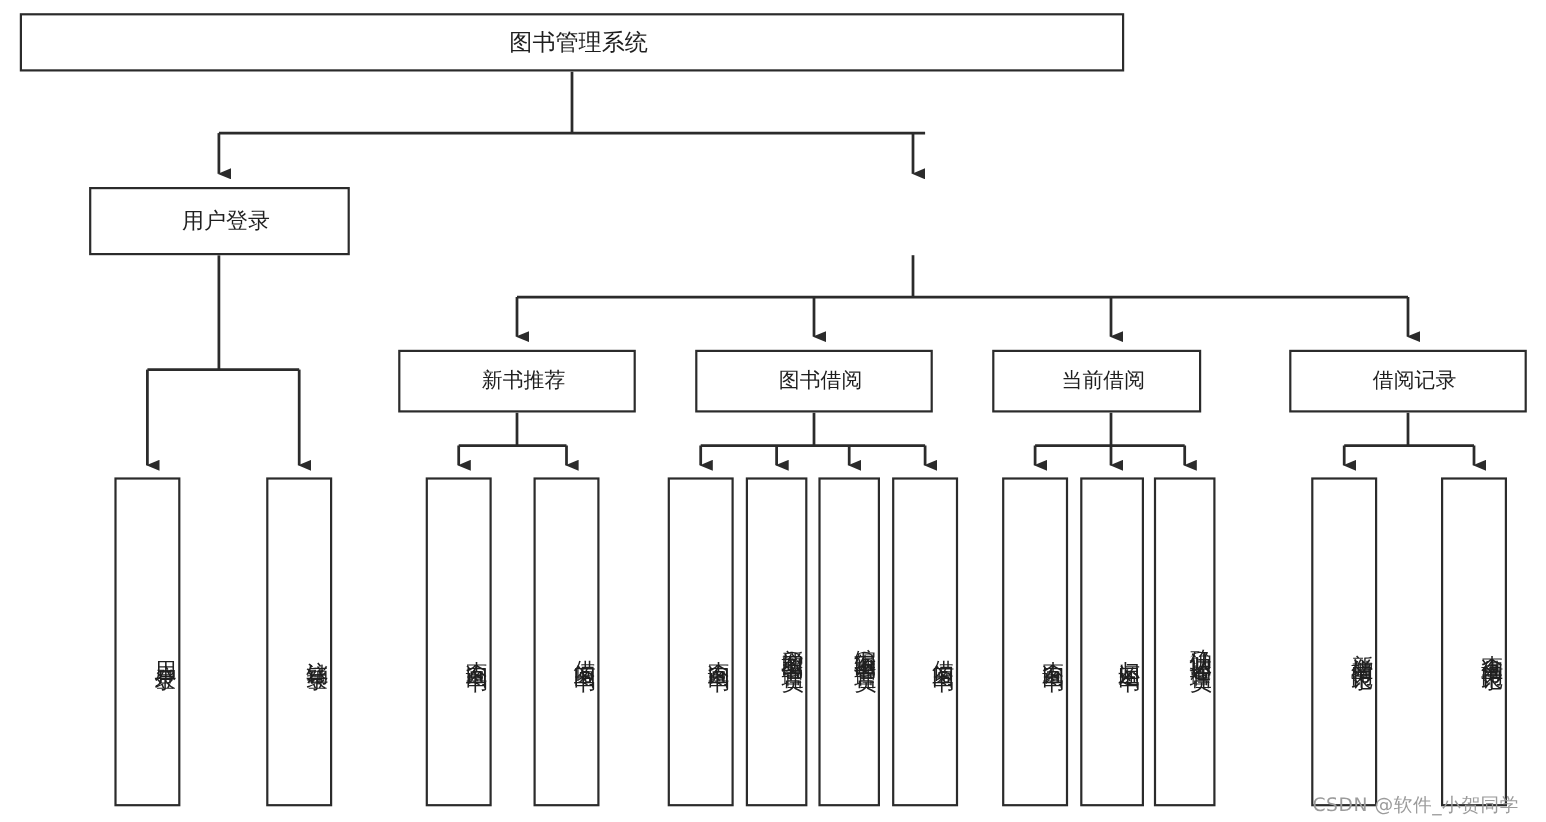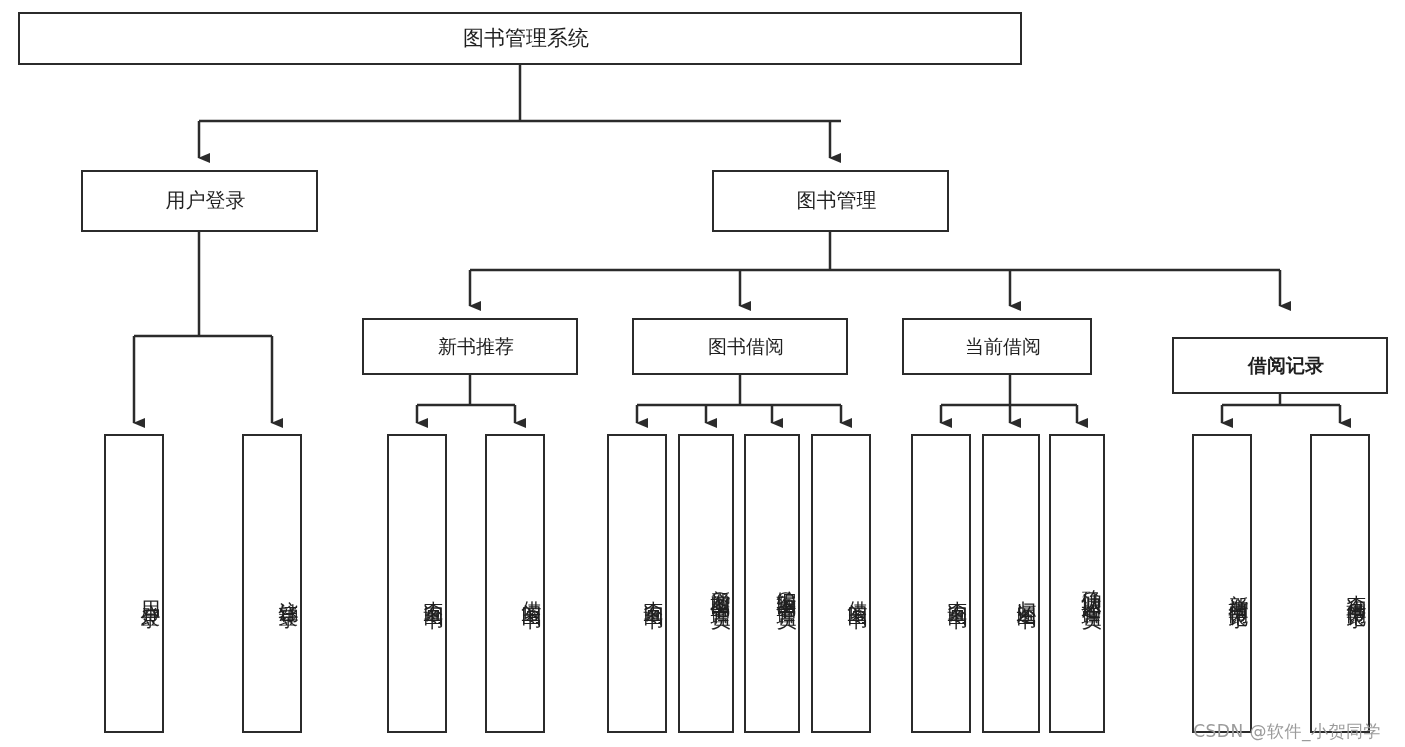--- a/index.html
+++ b/index.html
@@ -132,34 +132,31 @@
     </g>
   </svg>
 
   <div class="node root" style="left:18px; top:12px; width:1004px; height:53px;">
     <span class="label">图书管理系统</span>
   </div>
 
   <div class="node lvl1" style="left:81px; top:170px; width:237px; height:62px;">
     <span class="label">用户登录</span>
   </div>
-  <div class="node lvl1" style="left:712px; top:170px; width:237px; height:62px;">
-    <span class="label">图书管理</span>
-  </div>
 
   <div class="node lvl2" style="left:632px; top:318px; width:216px; height:57px;">
     <span class="label">图书借阅</span>
   </div>
   <div class="node lvl2" style="left:362px; top:318px; width:216px; height:57px;">
     <span class="label">新书推荐</span>
   </div>
   <div class="node lvl2" style="left:902px; top:318px; width:190px; height:57px;">
     <span class="label">当前借阅</span>
   </div>
-  <div class="node lvl2" style="left:1172px; top:337px; width:216px; height:57px;font-weight:bold;">
+  <div class="node lvl2" style="left:1172px; top:318px; width:216px; height:57px;">
     <span class="label">借阅记录</span>
   </div>
 
   <div class="node leaf" style="left:104px; top:434px; width:60px; height:299px;">
     <span class="label">用户登录</span>
   </div>
   <div class="node leaf" style="left:242px; top:434px; width:60px; height:299px;">
     <span class="label">注销登录</span>
   </div>
 

